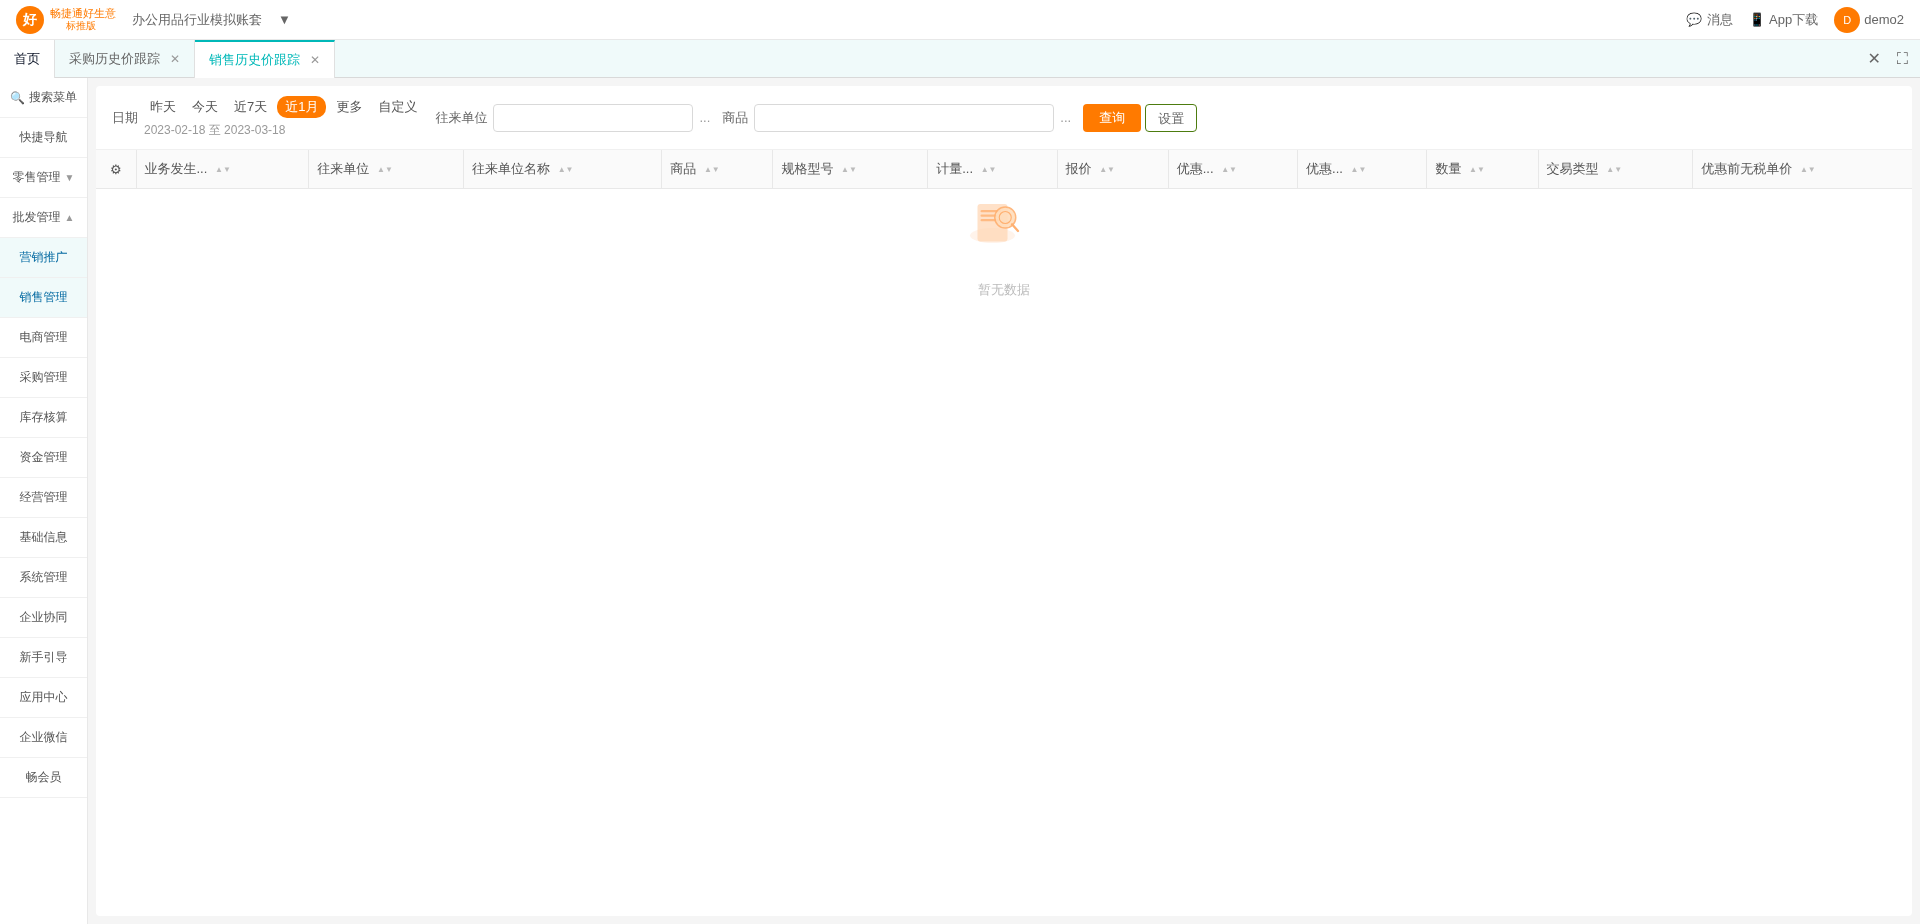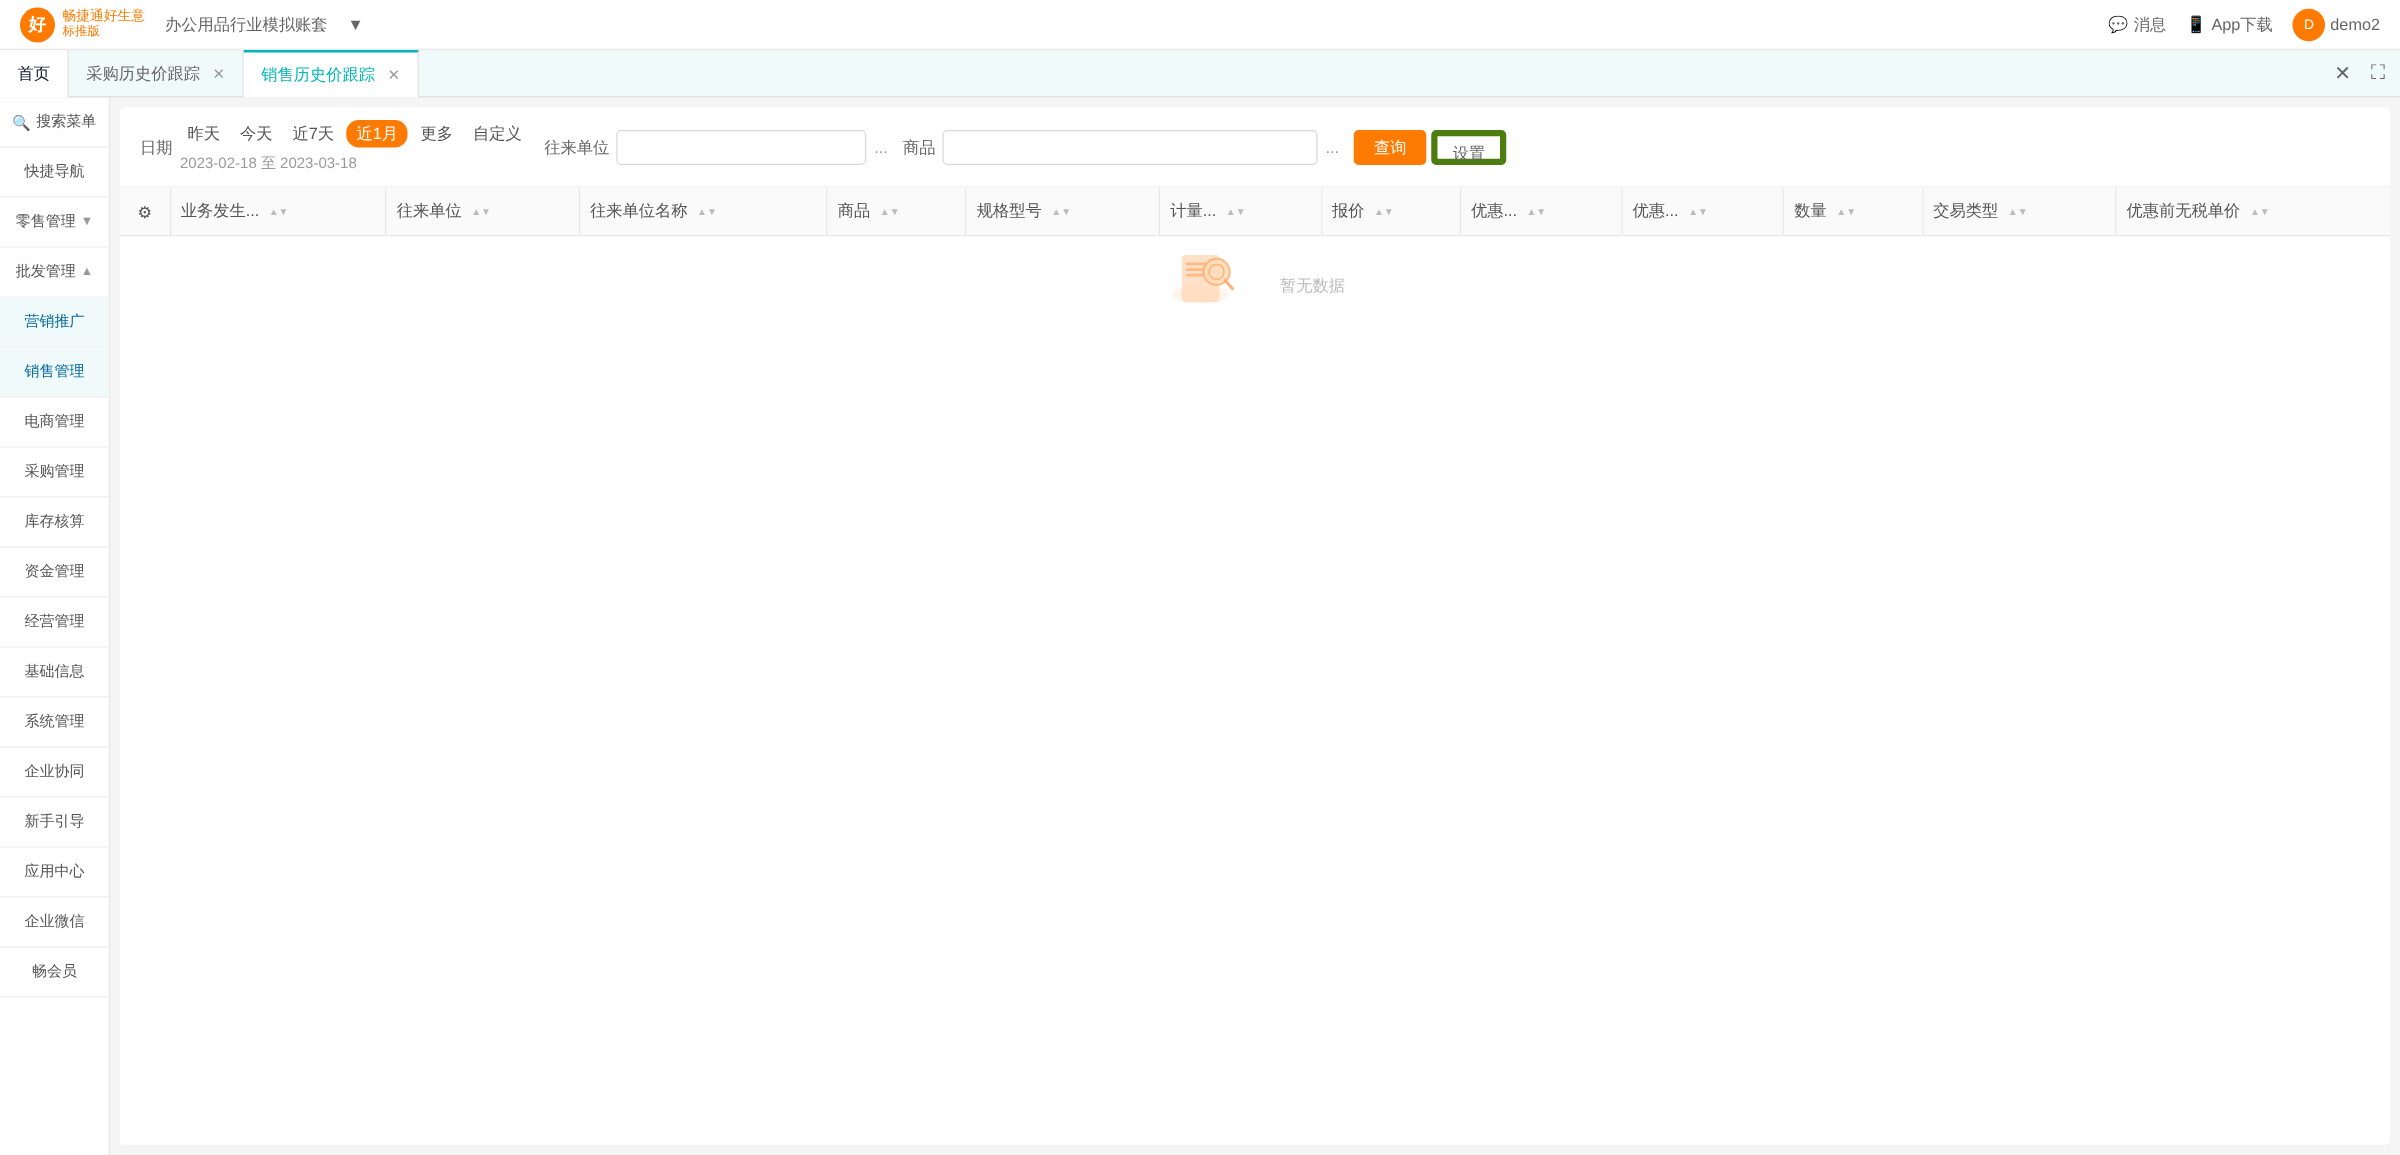--- a/index.html
+++ b/index.html
@@ -151,21 +151,21 @@
       border: none;
       border-radius: 4px;
       padding: 5px 16px;
       cursor: pointer;
       font-size: 13px;
       height: 28px;
     }
     .settings-btn {
       background: #fff;
       color: #666;
-      border: 5px solid #4d7c0f;
+      border: 1px solid #4d7c0f;
       border-radius: 4px;
       padding: 5px 12px;
       cursor: pointer;
       font-size: 13px;
       height: 28px;
     }
     .btn-group { display: flex; flex-direction: row; gap: 4px; align-items: flex-start; }
 
     
     .table-container { flex: 1; overflow: auto; }
@@ -181,21 +181,21 @@
       position: relative;
     }
     th:last-child { border-right: none; }
     th .sort-icons { display: inline-flex; flex-direction: column; margin-left: 4px; font-size: 8px; color: #bbb; line-height: 1; vertical-align: middle; }
     .settings-col { width: 40px; text-align: center; }
 
     
     .empty-state {
       flex: 1;
       display: flex;
-      flex-direction: row;
+      flex-direction: column;
       align-items: center;
       justify-content: center;
       gap: 12px;
       color: #bbb;
       font-size: 13px;
     }
     .empty-icon { width: 80px; height: 80px; position: relative; }
     .empty-icon svg { width: 60px; height: 60px; }
 
     
@@ -205,21 +205,21 @@
   </style>
 </head>
 <body>
 
 <div class="top-header">
   <div class="top-header-left">
     <div class="logo-area">
       <div class="logo-icon">好</div>
       <div class="logo-text">
         <div>畅捷通好生意</div>
-        <div style="font-size:10px;">标推版</div>
+        <div style="font-size:10px;margin-left:16px;">标推版</div>
       </div>
     </div>
     <div class="app-selector">
       <span>办公用品行业模拟账套</span>
       <span>▼</span>
     </div>
   </div>
   <div class="top-header-right">
     <div class="header-action">
       <span>💬</span>

